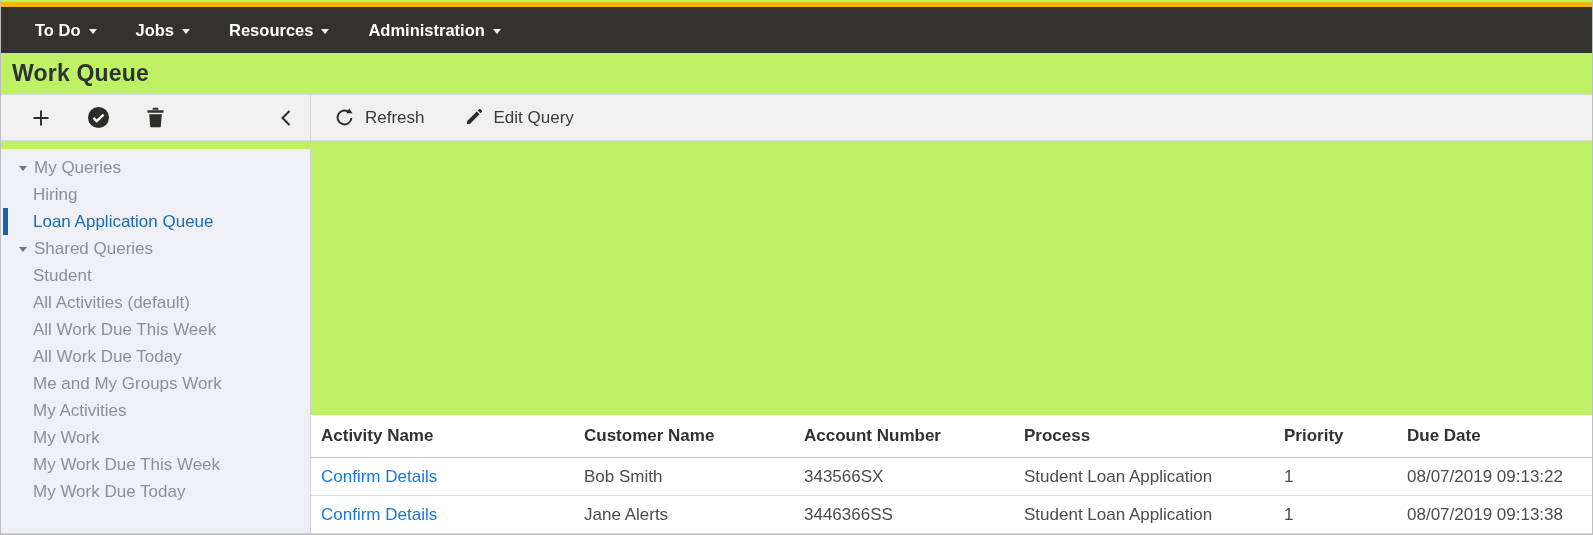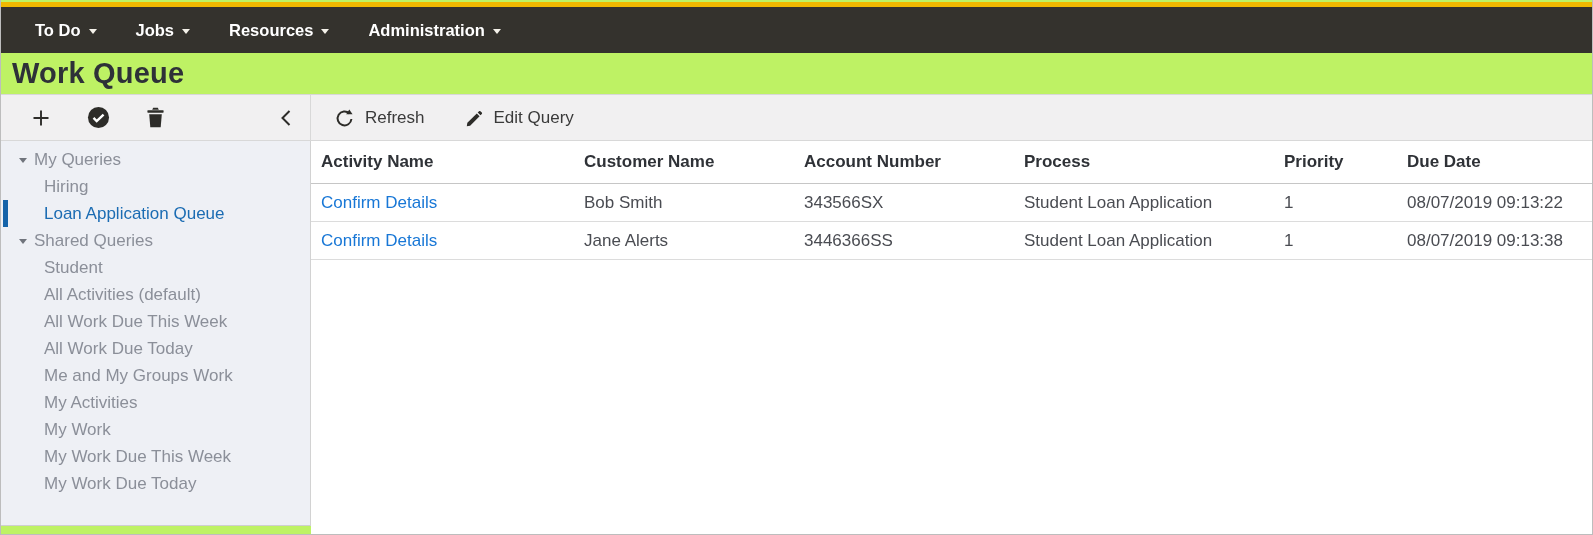--- a/index.html
+++ b/index.html
@@ -23,55 +23,55 @@
     background:none; border:none; padding:0; cursor:pointer;
     color:#ffffff; font-size:16.5px; font-weight:600;
     font-family:inherit; display:flex; align-items:center; gap:8px;
   }
   .nav-caret {
     width:0; height:0; border-left:4.5px solid transparent;
     border-right:4.5px solid transparent; border-top:5px solid #f5f2ea; margin-top:2px;
   }
   
   .title-bar { height:41px; display:flex; align-items:center; padding-left:11px; }
-  .title-bar h1 { margin:0; font-size:29px; font-weight:700; color:#2e3138; letter-spacing:.2px; }
+  .title-bar h1 { margin:0; font-size:23px; font-weight:700; color:#2e3138; letter-spacing:.2px; }
   
   .toolbar {
     height:47px; background:#f1f0f1; display:flex;
     border-top:1px solid #d8d8d8; border-bottom:1px solid #d8d8d8;
   }
   .toolbar-left {
     width:310px; flex:none; display:flex; align-items:center;
     padding-left:30px; border-right:1px solid #d8d8d8;
   }
   .toolbar-right { flex:1; display:flex; align-items:center; padding-left:24px; gap:40px; }
   .tb-btn {
     background:none; border:none; padding:0; cursor:pointer;
     display:flex; align-items:center; font-family:inherit;
   }
   .tb-btn + .tb-btn { margin-left:36px; }
   .collapse-btn { margin-left:auto !important; margin-right:17px; }
   .tb-label-btn {
     background:none; border:none; padding:0; cursor:pointer; font-family:inherit;
-    display:flex; align-items:flex-end; gap:11px; font-size:17px; color:#3a3a3a;
+    display:flex; align-items:flex-start; gap:11px; font-size:17px; color:#3a3a3a;
   }
   .icon svg { display:block; }
   
-  .content { display:flex; height:393px; }
+  .content { display:flex; height:393px;align-items:flex-end; }
   .sidebar {
     width:310px; flex:none; background:#eef0f5;
     border-right:1px solid #d2d2d2; border-bottom:1px solid #cfcfcf;
     height:385px; padding-top:5px;
   }
   .side-item {
     height:27px; display:flex; align-items:center; position:relative;
     font-size:17px; color:#8b8f99; cursor:pointer; white-space:nowrap;
   }
   .side-item.level0 { padding-left:18px; }
-  .side-item.level1 { padding-left:43px; }
+  .side-item.level1 { padding-left:32px; }
   .tree-caret {
     width:0; height:0; border-left:4.5px solid transparent;
     border-right:4.5px solid transparent; border-top:5.5px solid #70747c;
     margin-right:7px; margin-top:1px;
   }
   .side-item.selected { color:#1b6cb3; }
   .side-item.selected::before {
     content:""; position:absolute; left:2px; top:0; bottom:0; width:5px; background:#1563a9;
   }
   .main { flex:1; background:#fff; }

